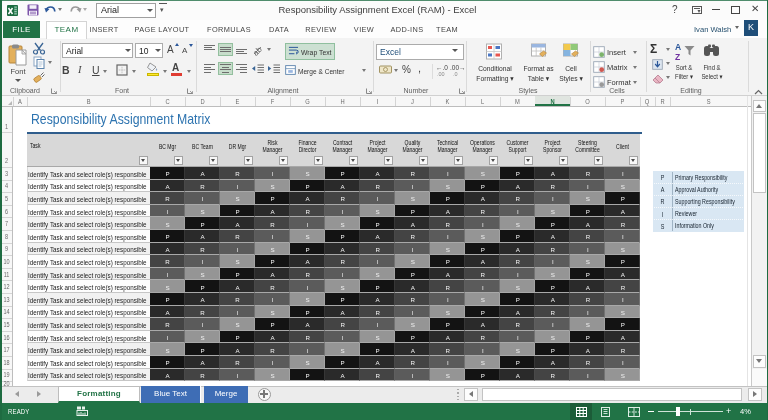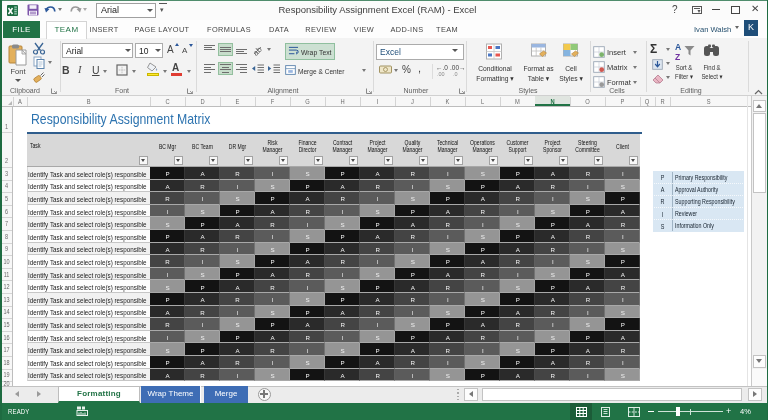--- a/index.html
+++ b/index.html
@@ -948,21 +948,21 @@
 <div class="ab" style="left:752.5px;top:100px;width:13px;height:12px;background:#fdfdfd;border:1px solid #c3c3c3;"></div>
 <div class="ab" style="left:756.2px;top:104px;width:0;height:0;border-left:3px solid transparent;border-right:3px solid transparent;border-bottom:4px solid #777;"></div>
 <div class="ab" style="left:752.5px;top:112.5px;width:13px;height:80px;background:#fff;border:1px solid #c3c3c3;"></div>
 <div class="ab" style="left:752.5px;top:354.5px;width:13px;height:13px;background:#fdfdfd;border:1px solid #c3c3c3;"></div>
 <div class="ab" style="left:756.2px;top:359px;width:0;height:0;border-left:3px solid transparent;border-right:3px solid transparent;border-top:4px solid #777;"></div>
 <div class="ab" style="left:752px;top:368.5px;width:14.5px;height:17.5px;background:#fafafa;"></div>
 <div class="ab" style="left:1px;top:386px;width:766px;height:17px;background:#ececec;border-top:1px solid #c2c2c2;"></div>
 <div class="ab" style="left:15px;top:391px;width:0;height:0;border-top:3.5px solid transparent;border-bottom:3.5px solid transparent;border-right:4.5px solid #9a9a9a;"></div>
 <div class="ab" style="left:37px;top:391px;width:0;height:0;border-top:3.5px solid transparent;border-bottom:3.5px solid transparent;border-left:4.5px solid #9a9a9a;"></div>
 <div class="ab" style="left:58px;top:386px;width:82px;height:17px;background:#fff;border:1px solid #bdbdbd;border-bottom:2.5px solid #217346;color:#217346;font-weight:bold;font-size:8px;text-align:center;line-height:14px;letter-spacing:0.2px;">Formatting</div>
-<div class="ab" style="left:141px;top:386px;width:60px;height:17px;background:#3e6db5;border-right:1px solid #fff;color:#fff;font-size:8px;text-align:center;line-height:16px;">Wrap Theme</div>
+<div class="ab" style="left:141px;top:386px;width:60px;height:17px;background:#3e6db5;border-right:1px solid #fff;color:#fff;font-size:8px;text-align:center;line-height:16px;">Blue Text</div>
 <div class="ab" style="left:204px;top:386px;width:44px;height:17px;background:#3e6db5;color:#fff;font-size:8px;text-align:center;line-height:16px;">Merge</div>
 <div class="ab" style="left:257.5px;top:387.5px;width:13px;height:13px;border:1px solid #9a9a9a;border-radius:50%;background:#f7f7f7;"></div>
 <div class="ab" style="left:260px;top:393.3px;width:8px;height:1.4px;background:#777;"></div>
 <div class="ab" style="left:263.3px;top:390px;width:1.4px;height:8px;background:#777;"></div>
 <div class="ab" style="left:457px;top:389px;width:1.5px;height:11px;background:repeating-linear-gradient(#aaa 0 1.5px,transparent 1.5px 3.5px);"></div>
 <div class="ab" style="left:464px;top:388px;width:14px;height:13px;background:#fdfdfd;border:1px solid #c3c3c3;"></div>
 <div class="ab" style="left:468.5px;top:391px;width:0;height:0;border-top:3px solid transparent;border-bottom:3px solid transparent;border-right:4px solid #777;"></div>
 <div class="ab" style="left:482px;top:388px;width:260px;height:13px;background:#fff;border:1px solid #c3c3c3;"></div>
 <div class="ab" style="left:748px;top:388px;width:14px;height:13px;background:#fdfdfd;border:1px solid #c3c3c3;"></div>
 <div class="ab" style="left:753px;top:391px;width:0;height:0;border-top:3px solid transparent;border-bottom:3px solid transparent;border-left:4px solid #777;"></div>

